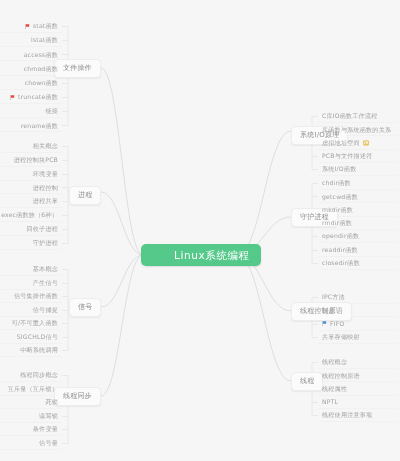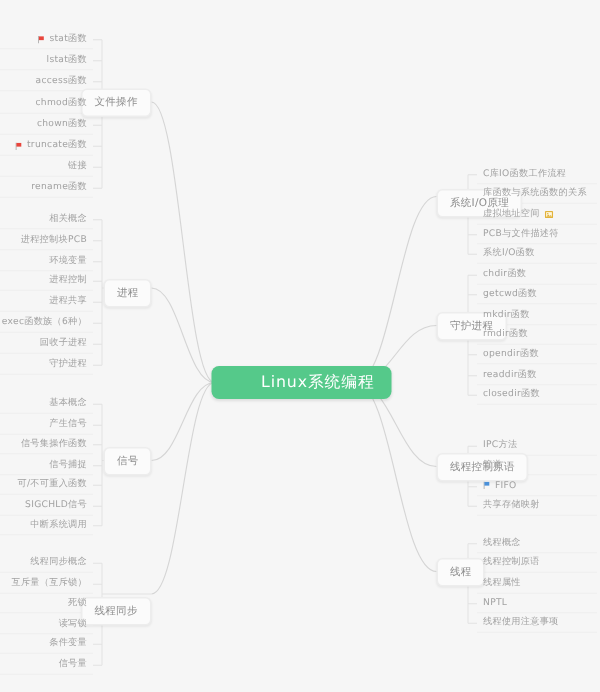--- a/index.html
+++ b/index.html
@@ -227,21 +227,21 @@
     <div class="node leaf" style="width: 78px; text-align: right; left: -16px; top: 222.8px;"><span class="lbl">回收子进程</span></div>
     <div class="node leaf" style="width: 78px; text-align: right; left: -16px; top: 236.6px;"><span class="lbl">守护进程</span></div>
     <div class="node branch" style="left: 69px; top: 297.5px;"><span>信号</span></div>
     <div class="node leaf" style="width: 78px; text-align: right; left: -16px; top: 263px;"><span class="lbl">基本概念</span></div>
     <div class="node leaf" style="width: 78px; text-align: right; left: -16px; top: 276.5px;"><span class="lbl">产生信号</span></div>
     <div class="node leaf" style="width: 78px; text-align: right; left: -16px; top: 290px;"><span class="lbl">信号集操作函数</span></div>
     <div class="node leaf" style="width: 78px; text-align: right; left: -16px; top: 303.5px;"><span class="lbl">信号捕捉</span></div>
     <div class="node leaf" style="width: 78px; text-align: right; left: -16px; top: 317px;"><span class="lbl">可/不可重入函数</span></div>
     <div class="node leaf" style="width: 78px; text-align: right; left: -16px; top: 330.5px;"><span class="lbl">SIGCHLD信号</span></div>
     <div class="node leaf" style="width: 78px; text-align: right; left: -16px; top: 344px;"><span class="lbl">中断系统调用</span></div>
-    <div class="node branch" style="left: 54px; top: 386.5px; margin-top: 11px;"><span>线程同步</span></div>
+    <div class="node branch" style="left: 54px; top: 386.5px;"><span>线程同步</span></div>
     <div class="node leaf" style="width: 78px; text-align: right; left: -16px; top: 369px;"><span class="lbl">线程同步概念</span></div>
     <div class="node leaf" style="width: 78px; text-align: right; left: -16px; top: 382.5px;"><span class="lbl">互斥量（互斥锁）</span></div>
     <div class="node leaf" style="width: 78px; text-align: right; left: -16px; top: 396px;"><span class="lbl">死锁</span></div>
     <div class="node leaf" style="width: 78px; text-align: right; left: -16px; top: 409.5px;"><span class="lbl">读写锁</span></div>
     <div class="node leaf" style="width: 78px; text-align: right; left: -16px; top: 423px;"><span class="lbl">条件变量</span></div>
     <div class="node leaf" style="width: 78px; text-align: right; left: -16px; top: 436.5px;"><span class="lbl">信号量</span></div>
     <div class="node branch" style="left: 291px; top: 126px;"><span>系统I/O原理</span></div>
     <div class="node leaf" style="width: 80px; text-align: left; left: 318px; top: 110px;"><span class="lbl">C库IO函数工作流程</span></div>
     <div class="node leaf" style="width: 80px; text-align: left; left: 318px; top: 123.3px;"><span class="lbl">库函数与系统函数的关系</span></div>
     <div class="node leaf" style="width: 80px; text-align: left; left: 318px; top: 136.6px;"><span class="lbl">虚拟地址空间</span><span class="attach"><svg width="6" height="6" viewBox="0 0 10 10">

